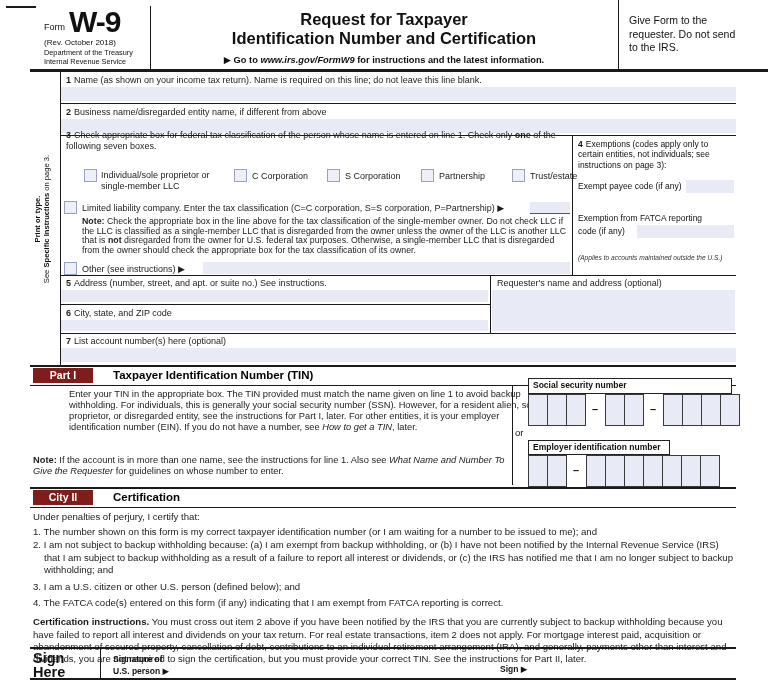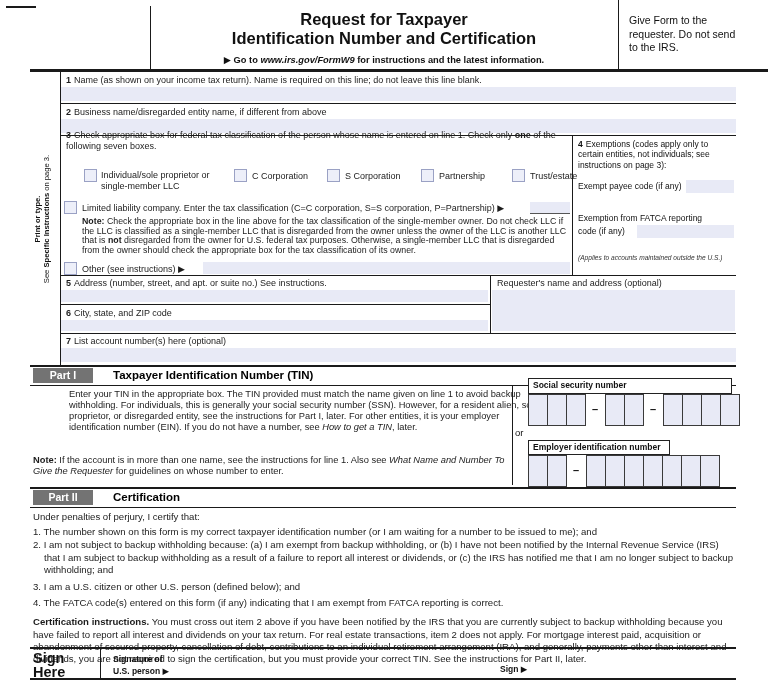--- a/index.html
+++ b/index.html
@@ -9,21 +9,21 @@
   .abs{position:absolute;}
   .hline{position:absolute;background:#1a1a1a;}
   .vline{position:absolute;background:#1a1a1a;}
   .lbl{font-size:9px;line-height:11px;color:#1c1c1c;}
   .num{font-weight:bold;margin-right:3px;}
   .field{position:absolute;background:#e8eaf6;}
   .cb{position:absolute;width:11px;height:11px;background:#edeff9;
       border:1px solid #9aa1c4;}
   .cblab{position:absolute;font-size:9px;line-height:10.5px;color:#1c1c1c;}
   .note{font-size:8.8px;line-height:9.7px;color:#1c1c1c;}
-  .bartag{position:absolute;background:#737373;color:#fff;font-weight:bold;
+  .bartag{position:absolute;background:#7f1d1d;color:#fff;font-weight:bold;
           font-size:10.5px;text-align:center;line-height:15px;}
   .bartitle{position:absolute;font-weight:bold;font-size:11.5px;color:#000;}
   .para{font-size:9.3px;line-height:11px;color:#1c1c1c;}
   .boxlab{position:absolute;border:1px solid #222;background:#fff;
           font-size:8.5px;font-weight:bold;padding:1px 0 0 4px;color:#111;}
   .digits{position:absolute;display:flex;align-items:flex-start;}
   .digit{width:18px;height:30px;background:#e8eaf6;border:1px solid #3a3a3a;
          margin-right:-1px;}
   .dash{width:20px;height:30px;display:flex;align-items:center;
         justify-content:center;font-weight:bold;font-size:11px;color:#111;}
@@ -32,20 +32,29 @@
   i.it{font-style:italic;}
   b.bd{font-weight:bold;}
 </style>
 </head>
 <body>
 
 <div id="form">
 
   <div class="hline" style="left:6px;top:6px;width:30px;height:2px;"></div>
 
+  <div class="abs" style="left:44px;top:8px;width:104px;">
+    <div style="display:flex;align-items:flex-end;">
+      <span style="font-size:9px;margin-right:4px;padding-bottom:4px;">Form</span>
+      <span style="font-size:30px;font-weight:bold;line-height:28px;letter-spacing:-1px;">W-9</span>
+    </div>
+    <div style="font-size:8px;margin-top:2px;">(Rev. October 2018)</div>
+    <div style="font-size:7.3px;margin-top:1px;">Department of the Treasury</div>
+    <div style="font-size:7.3px;">Internal Revenue Service</div>
+  </div>
 
   <div class="vline" style="left:150px;top:6px;width:1px;height:63px;"></div>
 
   <div class="abs" style="left:150px;top:10px;width:468px;text-align:center;">
     <div style="font-size:16.5px;font-weight:bold;line-height:19px;">Request for Taxpayer</div>
     <div style="font-size:16.5px;font-weight:bold;line-height:19px;">Identification Number and Certification</div>
     <div style="font-size:9.3px;font-weight:bold;margin-top:6px;">
       <span>▶ Go to </span><span style="font-style:italic;">www.irs.gov/FormW9</span><span> for instructions and the latest information.</span>
     </div>
   </div>
@@ -174,21 +183,21 @@
     <div class="digit"></div>
     <div class="digit"></div>
     <div class="digit"></div>
     <div class="digit"></div>
     <div class="digit"></div>
     <div class="digit"></div>
     <div class="digit"></div>
   </div>
 
   <div class="hline" style="left:30px;top:487px;width:706px;height:2px;"></div>
-  <div class="bartag" style="left:33px;top:490px;width:60px;height:15px;">Part II</div>
+  <div class="bartag" style="left:33px;top:490px;width:60px;height:15px;">City II</div>
   <div class="bartitle" style="left:113px;top:491px;">Certification</div>
   <div class="hline" style="left:30px;top:507px;width:706px;height:1px;"></div>
 
   <div class="abs p2" style="left:33px;top:511px;width:703px;">
     <div>Under penalties of perjury, I certify that:</div>
     <div class="hang"><b class="bd" style="font-weight:normal;">1.</b> <span>The number shown on this form is my correct taxpayer identification number (or I am waiting for a number to be issued to me); and</span></div>
     <div class="hang" style="margin-top:1px;"><span>2.</span> <span>I am not subject to backup withholding because: (a) I am exempt from backup withholding, or (b) I have not been notified by the Internal Revenue Service (IRS) that I am subject to backup withholding as a result of a failure to report all interest or dividends, or (c) the IRS has notified me that I am no longer subject to backup withholding; and</span></div>
     <div class="hang" style="margin-top:5px;"><span>3.</span> <span>I am a U.S. citizen or other U.S. person (defined below); and</span></div>
     <div class="hang" style="margin-top:4px;"><span>4.</span> <span>The FATCA code(s) entered on this form (if any) indicating that I am exempt from FATCA reporting is correct.</span></div>
     <div style="margin-top:7px;">

